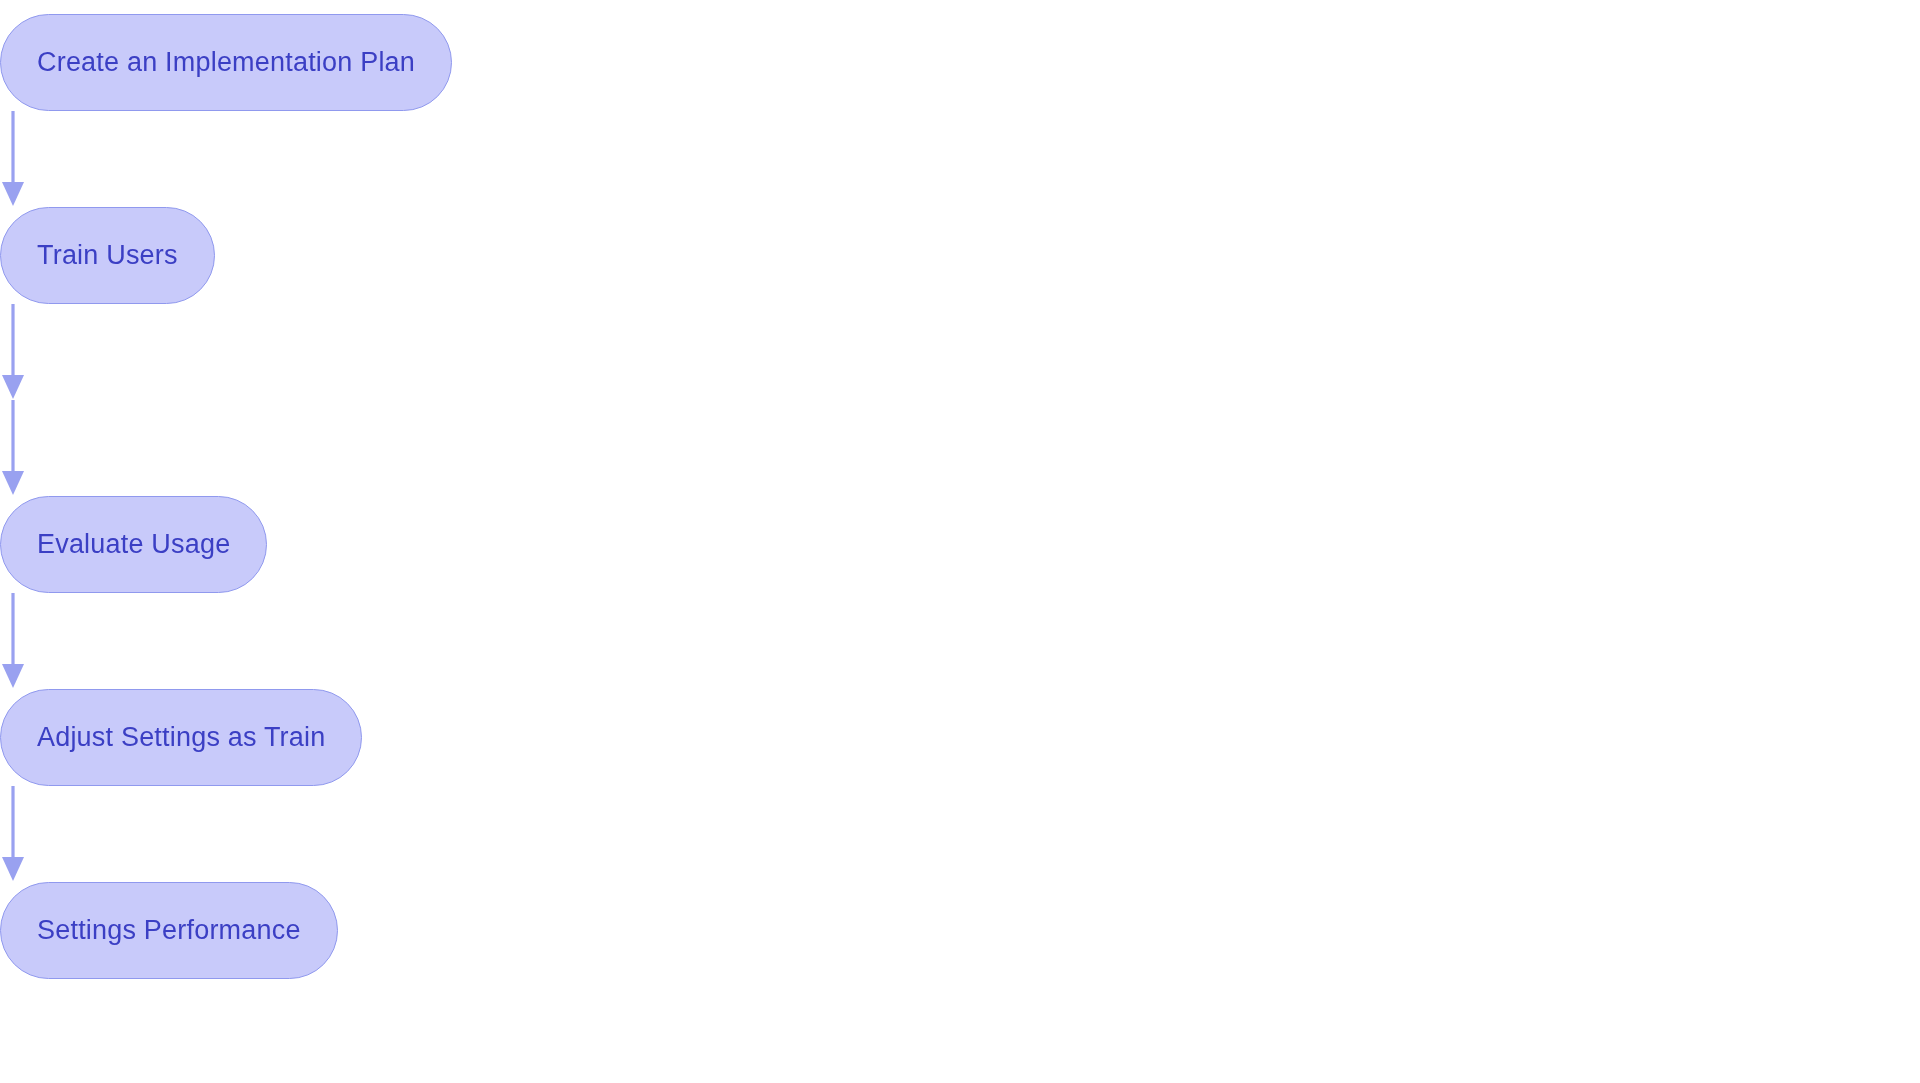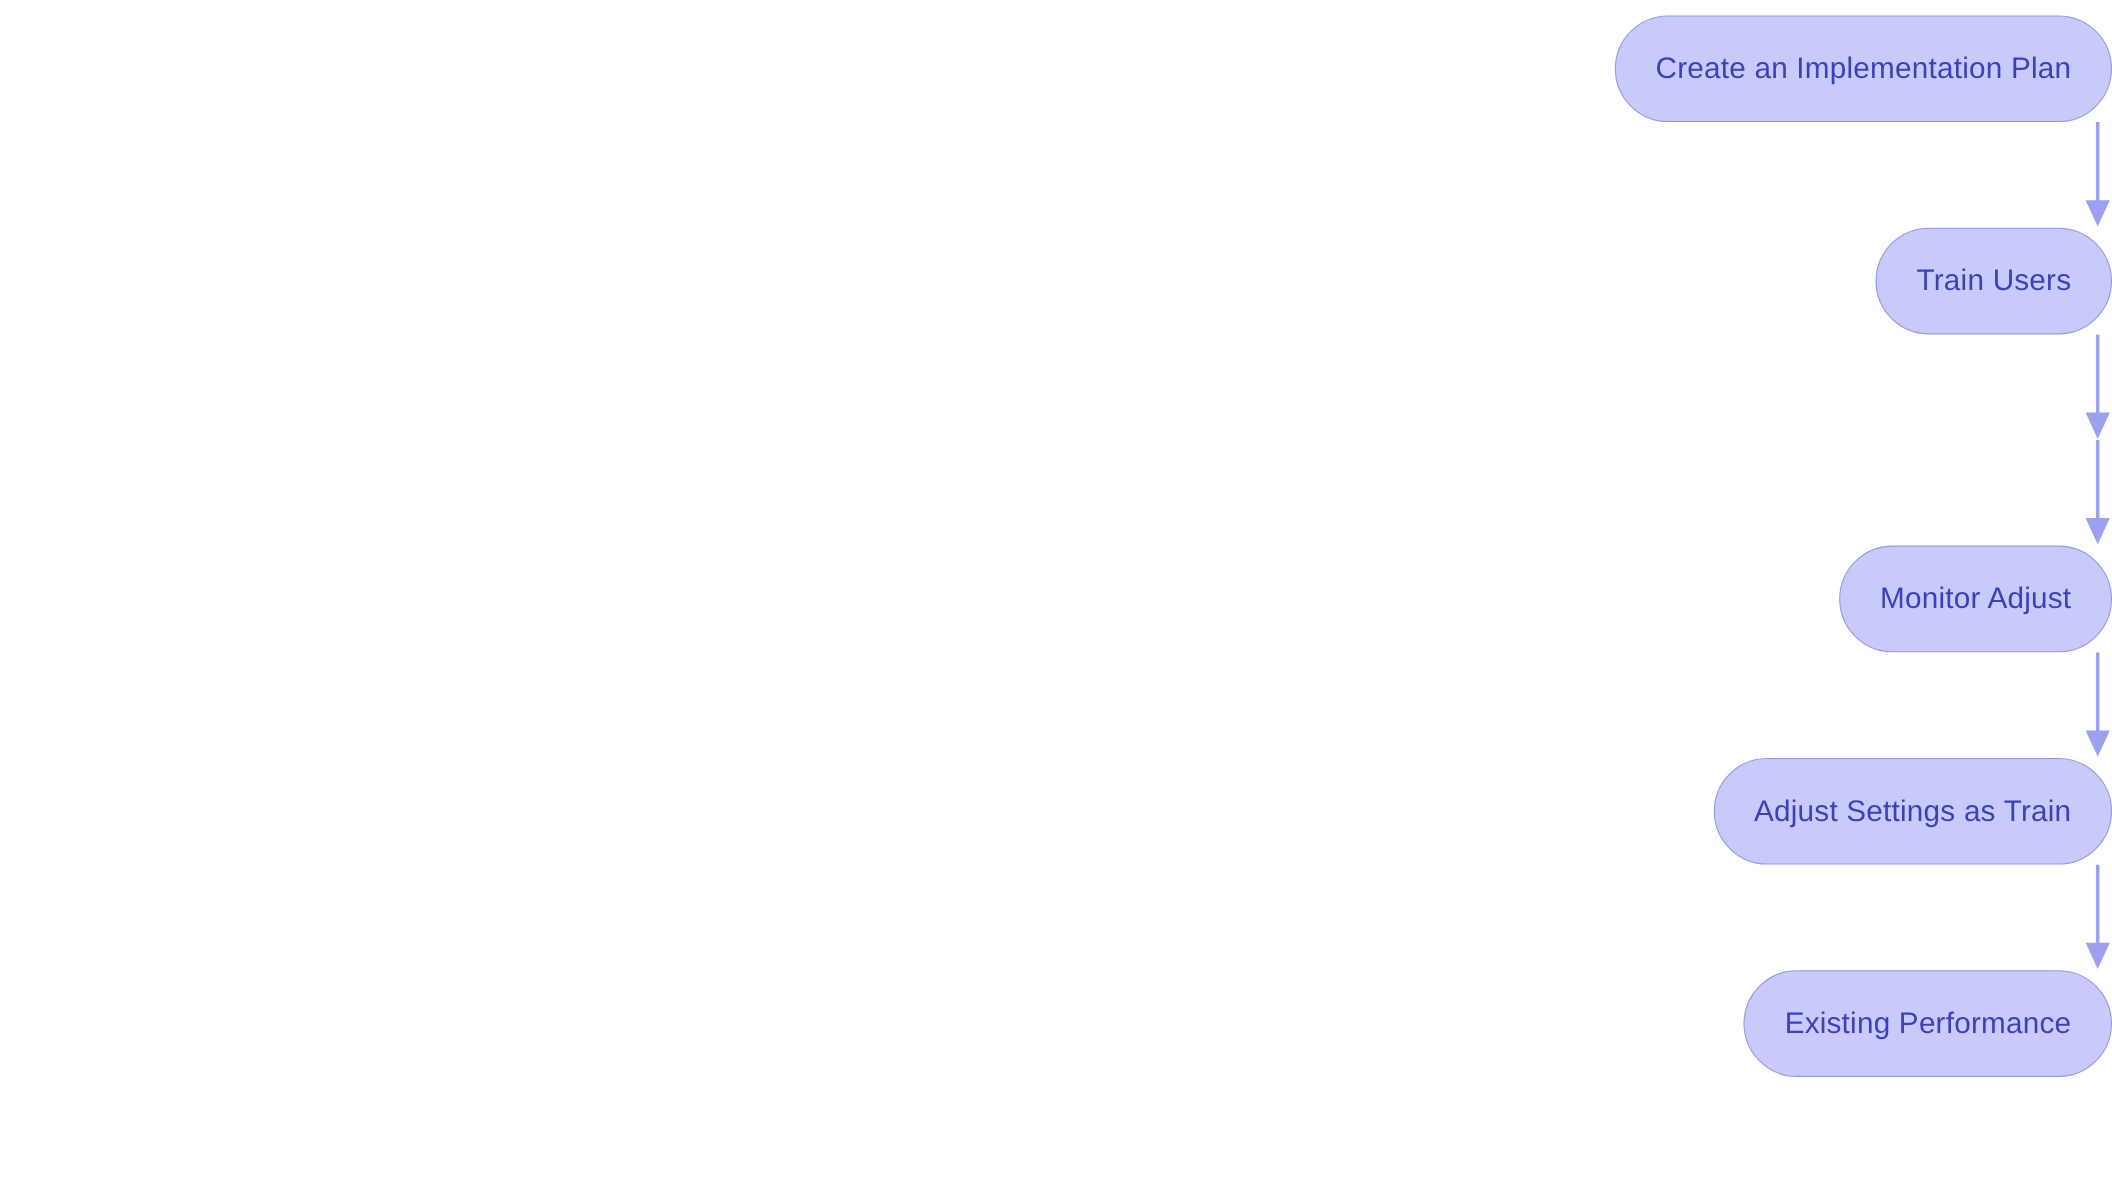--- a/index.html
+++ b/index.html
@@ -15,21 +15,21 @@
     height: 1083px;
     background: var(--background);
     overflow: hidden;
     font-family: "Liberation Sans", sans-serif;
   }
   .canvas {
     width: 1920px;
     height: 1083px;
     display: flex;
     flex-direction: column;
-    align-items: flex-end;
+    align-items: flex-start;
     padding-top: 14px;
   }
   .node {
     height: 97px;
     min-height: 97px;
     padding: 0 36px;
     border-radius: 50px;
     background: var(--node-fill);
     border: 1.5px solid var(--node-border);
     color: var(--node-text);
@@ -69,29 +69,29 @@
     <line x1="13" y1="0" x2="13" y2="73"></line>
     <path d="M2 71 L24 71 L13 95 Z"></path>
   </svg>
 
 
   <svg class="arrow" viewBox="0 0 26 96" xmlns="http://www.w3.org/2000/svg">
     <line x1="13" y1="0" x2="13" y2="73"></line>
     <path d="M2 71 L24 71 L13 95 Z"></path>
   </svg>
 
-  <div class="node">Monitor Adjust</div>
+  <div class="node">Evaluate Usage</div>
 
   <svg class="arrow" viewBox="0 0 26 96" xmlns="http://www.w3.org/2000/svg">
     <line x1="13" y1="0" x2="13" y2="73"></line>
     <path d="M2 71 L24 71 L13 95 Z"></path>
   </svg>
 
   <div class="node">Adjust Settings as Train</div>
 
   <svg class="arrow" viewBox="0 0 26 96" xmlns="http://www.w3.org/2000/svg">
     <line x1="13" y1="0" x2="13" y2="73"></line>
     <path d="M2 71 L24 71 L13 95 Z"></path>
   </svg>
 
-  <div class="node">Existing Performance</div>
+  <div class="node">Settings Performance</div>
 
 </div>
 
 </body></html>

